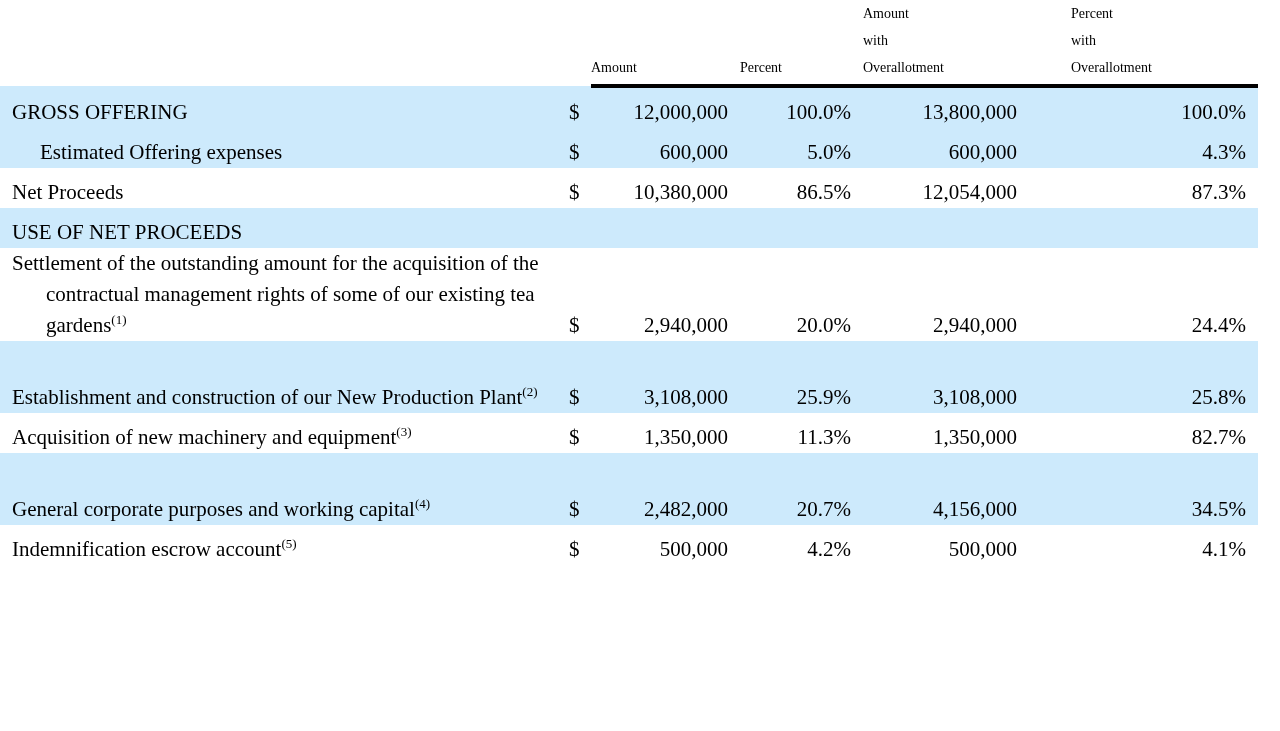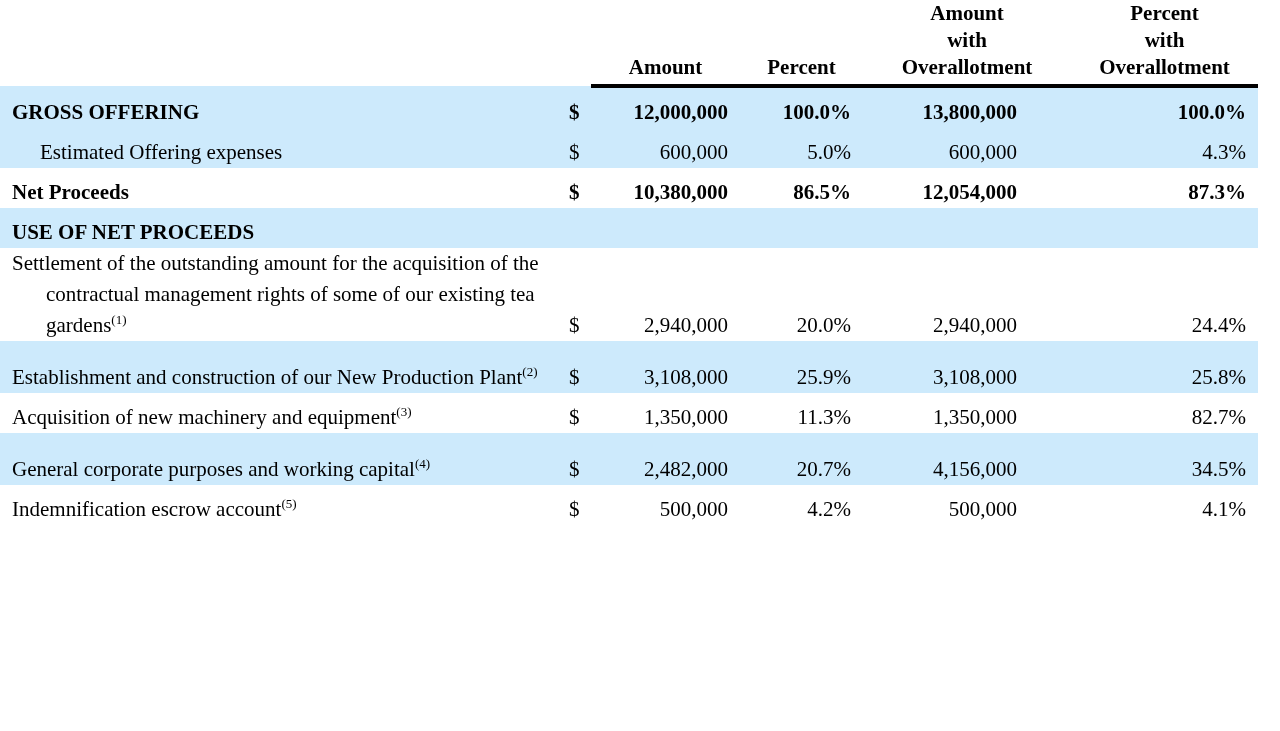--- a/index.html
+++ b/index.html
@@ -31,26 +31,26 @@
   
   col.c-label  { width: 565px; }
   col.c-cur    { width: 26px;  }
   col.c-amt    { width: 149px; }
   col.c-pct    { width: 123px; }
   col.c-amt-oa { width: 208px; }
   col.c-pct-oa { width: 187px; }
 
   
   thead th {
-    font-weight: bold;
-    font-size: 21px;
+    font-weight: normal;
+    font-size: 14px;
     line-height: 27px;
     padding: 0 0 3px 0;
     vertical-align: bottom;
-    text-align: center;
+    text-align: left;
     background: #ffffff;
     white-space: normal;
   }
   thead th.blank { background: #ffffff; }
   thead th.ruled {
     border-bottom: 4px solid #000000;
   }
   thead th.spacer-cur {
     border-bottom: none;
   }
@@ -83,36 +83,36 @@
   td.pct {
     text-align: right;
     padding-right: 12px;
   }
 
   
   tr.band td { background: #cdeafc; }
   tr.plain td { background: #ffffff; }
 
   
-  tr.bold td { font-weight: bold; }
+  tr.bold td { font-weight: normal; }
 
   
   .caps { font-weight: bold; }
 
   
   .hang {
     display: block;
     padding-left: 34px;
     text-indent: -34px;
   }
 
   
   tr.r-single td { height: 40px; }
   tr.r-tall3 td  { height: 71px; }
-  tr.r-tall2 td  { height: 52px; }
+  tr.r-tall2 td  { height: 72px; }
 
   sup {
     font-size: 13px;
     line-height: 0;
     vertical-align: super;
   }
 
   .pad-bottom { height: 40px; background: #ffffff; }
 </style>
 </head>

